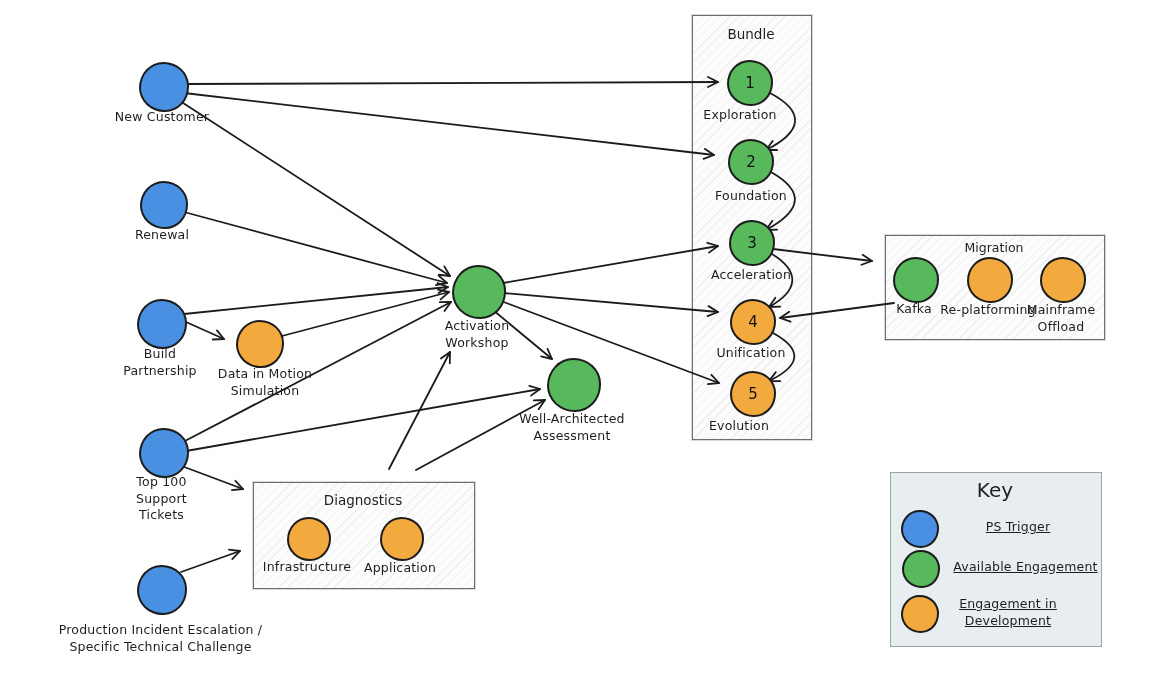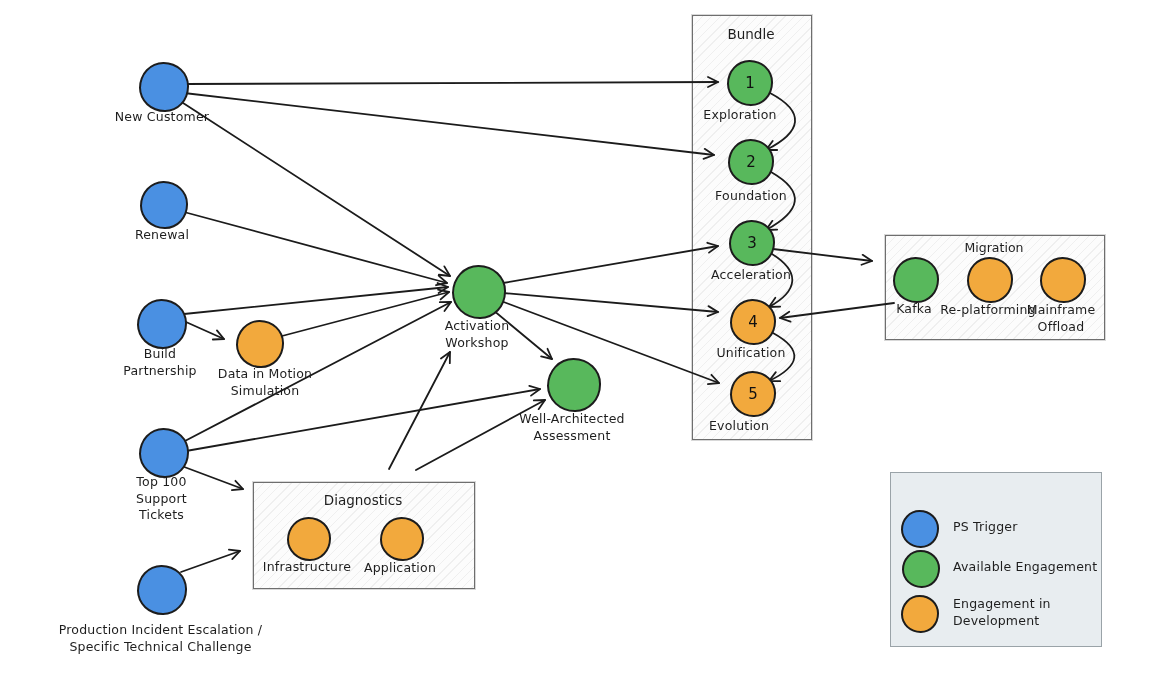--- a/index.html
+++ b/index.html
@@ -14,21 +14,21 @@
   .circle{position:absolute;border:2.2px solid #1c1c1c;z-index:3;
           border-radius:49% 51% 48% 52% / 52% 48% 51% 49%;
           display:flex;align-items:center;justify-content:center;
           font-size:15px;color:#111;}
   .c-blue{background:#4a90e2;}
   .c-green{background:#58b85c;}
   .c-orange{background:#f2a93d;}
   
   .lbl{position:absolute;font-size:12.5px;line-height:1.32;text-align:center;
        letter-spacing:0.2px;z-index:3;}
-  .lbl.left{text-align:left;}
+  .lbl.left{text-align:center;text-decoration:underline;}
   .box-title{position:absolute;font-size:13.5px;text-align:center;z-index:3;}
   .key-title{position:absolute;font-size:20px;text-align:center;z-index:3;}
   
   svg.wires{position:absolute;left:0;top:0;z-index:2;}
   path.arrow{stroke:#1b1b1b;stroke-width:1.8;fill:none;stroke-linecap:round;
              marker-end:url(#arrowhead);}
 </style>
 </head>
 <body>
 
@@ -133,20 +133,21 @@
   <div class="lbl" style="left:1021px;top:302px;width:80px;">Mainframe Offload</div>
 
   <div class="box-title" style="left:253px;top:492px;width:220px;">Diagnostics</div>
 
   <div class="circle c-orange" style="left:287px;top:517px;width:40px;height:40px;"></div>
   <div class="lbl" style="left:252px;top:559px;width:110px;">Infrastructure</div>
 
   <div class="circle c-orange" style="left:380px;top:517px;width:40px;height:40px;"></div>
   <div class="lbl" style="left:350px;top:560px;width:100px;">Application</div>
 
+  <div class="key-title" style="left:890px;top:478px;width:210px;">Key</div>
 
   <div class="circle c-blue" style="left:901px;top:510px;width:34px;height:34px;"></div>
   <div class="lbl left" style="left:953px;top:519px;width:130px;">PS Trigger</div>
 
   <div class="circle c-green" style="left:902px;top:550px;width:34px;height:34px;"></div>
   <div class="lbl left" style="left:953px;top:559px;width:145px;">Available Engagement</div>
 
   <div class="circle c-orange" style="left:901px;top:595px;width:34px;height:34px;"></div>
   <div class="lbl left" style="left:953px;top:596px;width:110px;">Engagement in Development</div>
 

